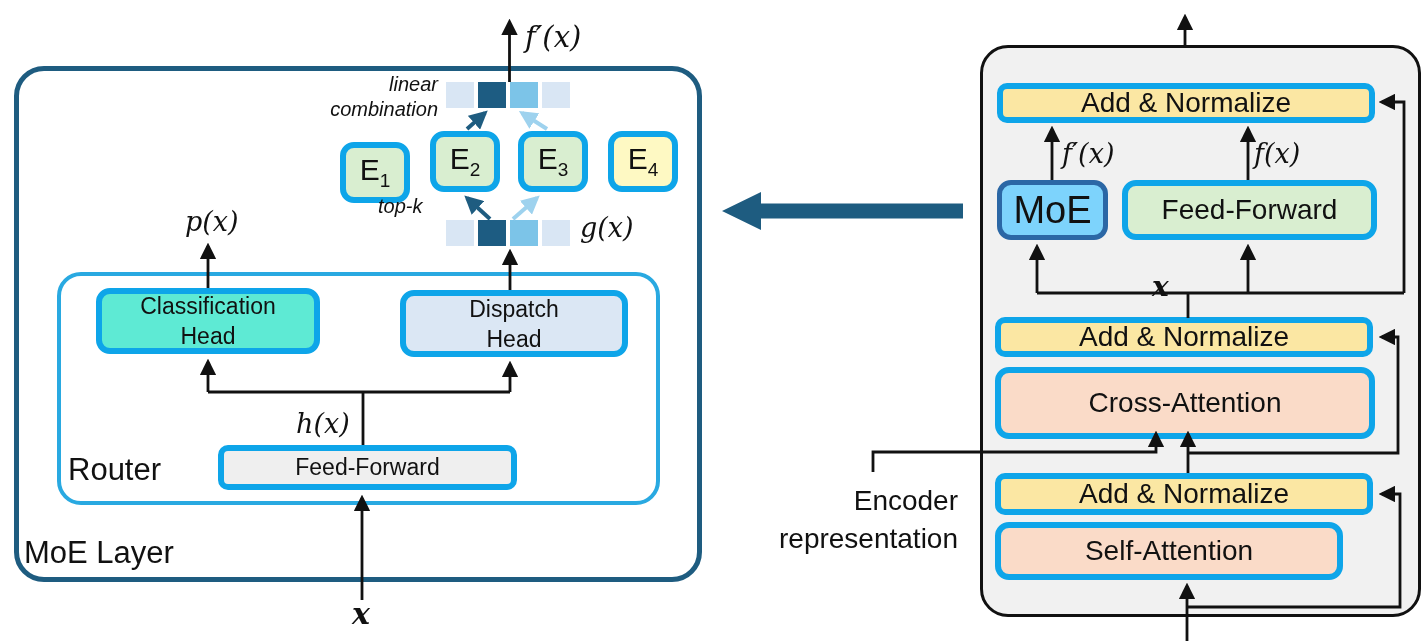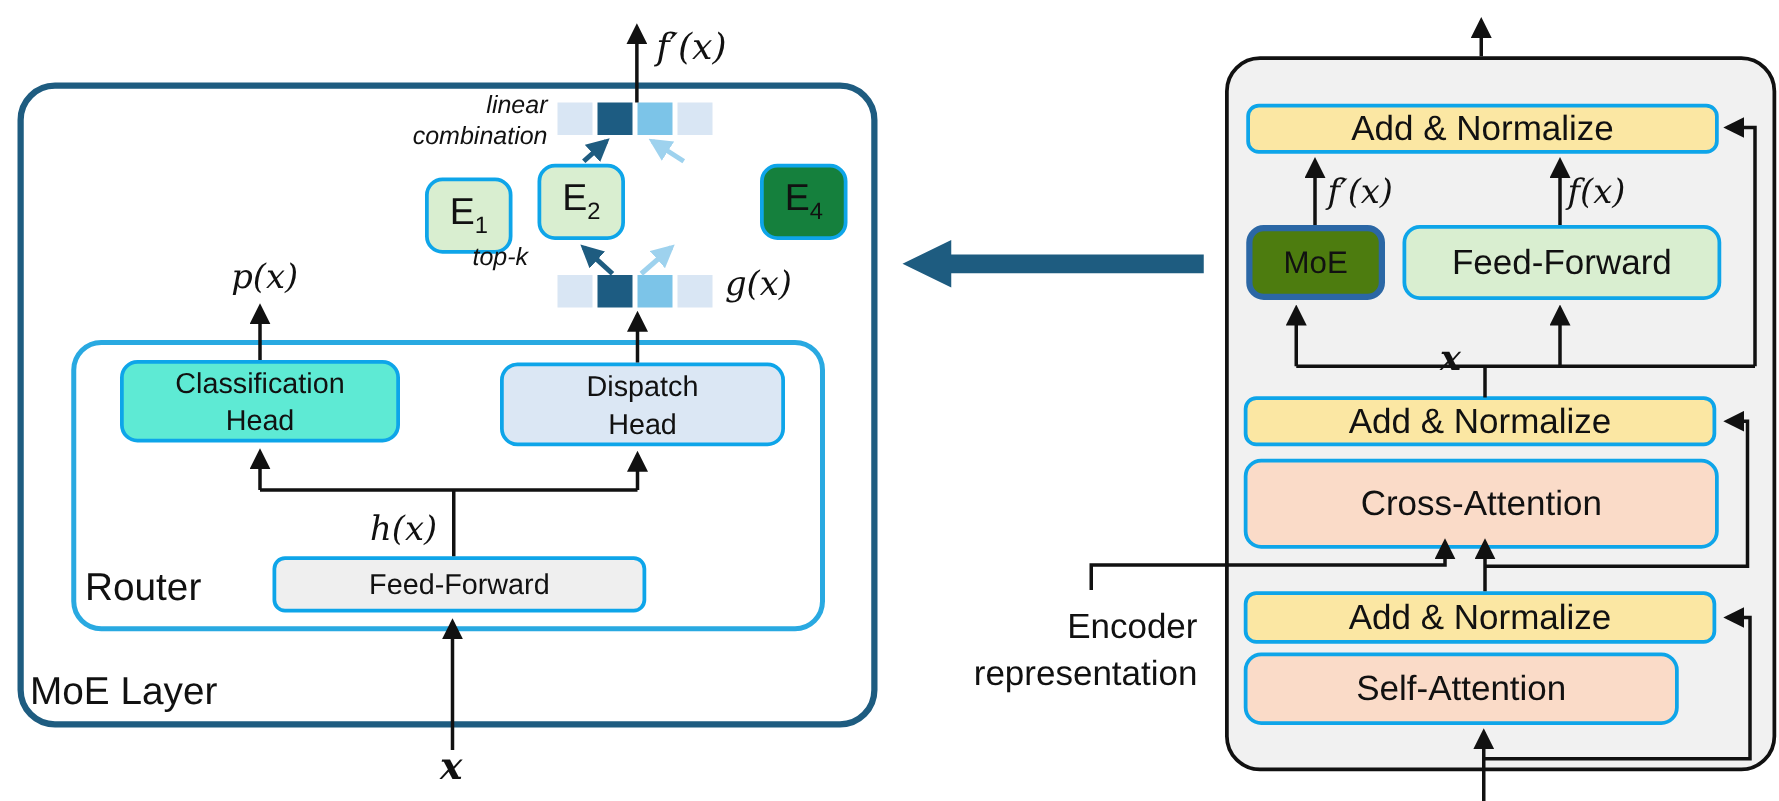--- a/index.html
+++ b/index.html
@@ -1,20 +1,20 @@
 <!DOCTYPE html>
 <html><head>
 <meta charset="utf-8">
 <style>
   html,body{margin:0;padding:0;background:#fff;}
   .canvas{position:relative;width:1423px;height:641px;background:#ffffff;overflow:hidden;
           font-family:"Liberation Sans", sans-serif;color:#111;}
   .abs{position:absolute;box-sizing:border-box;}
   .box{display:flex;align-items:center;justify-content:center;text-align:center;
-       border:3px solid #0ea5e9;border-radius:12px;white-space:pre-line;}
+       border:6px solid #0ea5e9;border-radius:12px;white-space:pre-line;}
   .outline{background:transparent;}
   .math{font-family:"DejaVu Serif", serif;font-style:italic;font-weight:500;}
   .ital{font-style:italic;}
   .sub{font-size:19px;vertical-align:-7px;}
   svg.overlay{position:absolute;left:0;top:0;pointer-events:none;}
   .lbl{white-space:pre-line;}
 </style>
 </head>
 <body>
 
@@ -35,21 +35,24 @@
 Head</div>
 
   <div class="abs box" style="left: 218px; top: 445px; width: 299px; height: 45px; font-size: 23px; border-radius: 10px; background-color: rgb(239, 239, 239);">Feed-Forward</div>
 
   <div class="abs box" style="left: 340px; top: 142px; width: 70px; height: 61px; font-size: 30px; border-radius: 14px; background-color: rgb(217, 238, 208);">
     <span><span>E</span><span class="sub">1</span></span>
   </div>
   <div class="abs box" style="left: 430px; top: 131px; width: 70px; height: 61px; font-size: 30px; border-radius: 14px; background-color: rgb(217, 238, 208);">
     <span><span>E</span><span class="sub">2</span></span>
   </div>
-  <div class="abs box" style="left: 608px; top: 131px; width: 70px; height: 61px; font-size: 30px; border-radius: 14px; background-color: #15803d;">
+  <div class="abs box" style="left: 518px; top: 131px; width: 70px; height: 61px; font-size: 30px; border-radius: 14px; background-color: rgb(217, 238, 208);">
+    <span><span>E</span><span class="sub">3</span></span>
+  </div>
+  <div class="abs box" style="left: 608px; top: 131px; width: 70px; height: 61px; font-size: 30px; border-radius: 14px; background-color: #fef9c3;">
     <span><span>E</span><span class="sub">4</span></span>
   </div>
 
   <div class="abs" style="left:446px;top:82px;display:flex;gap:4px;">
     <div style="width: 28px; height: 26px; background-color: rgb(217, 230, 244);"></div>
     <div style="width: 28px; height: 26px; background-color: rgb(29, 92, 130);"></div>
     <div style="width: 28px; height: 26px; background-color: rgb(124, 196, 232);"></div>
     <div style="width: 28px; height: 26px; background-color: rgb(217, 230, 244);"></div>
   </div>
   <div class="abs" style="left:446px;top:220px;display:flex;gap:4px;">
@@ -65,21 +68,21 @@
   <div class="abs math" style="left:525px;top:20px;font-size:29px;">f′(x)</div>
   <div class="abs math" style="left:580px;top:212px;font-size:27px;">g(x)</div>
   <div class="abs math" style="left:185px;top:206px;font-size:27px;">p(x)</div>
   <div class="abs math" style="left:296px;top:408px;font-size:27px;">h(x)</div>
   <div class="abs math" style="left:352px;top:596px;font-size:30px;font-weight:bold;">x</div>
 
   <div class="abs" style="left: 980px; top: 45px; width: 441px; height: 572px; border: 3px solid rgb(17, 17, 17); border-radius: 28px; background-color: rgb(241, 241, 241);"></div>
 
   <div class="abs box" style="left: 997px; top: 83px; width: 378px; height: 40px; font-size: 28px; border-radius: 10px; background-color: rgb(251, 231, 163);">Add &amp; Normalize</div>
 
-  <div class="abs box" style="left: 997px; top: 180px; width: 111px; height: 60px; font-size: 25px; border-width: 5px; border-radius: 14px; background: #4d7c0f; border-color: rgb(43, 103, 165);">MoE</div>
+  <div class="abs box" style="left: 997px; top: 180px; width: 111px; height: 60px; font-size: 38px; border-width: 5px; border-radius: 14px; background: #7dd3fc; border-color: rgb(43, 103, 165);">MoE</div>
 
   <div class="abs box" style="left: 1122px; top: 180px; width: 255px; height: 60px; font-size: 28px; border-radius: 14px; background-color: rgb(217, 238, 208);">Feed-Forward</div>
 
   <div class="abs box" style="left: 995px; top: 317px; width: 378px; height: 40px; font-size: 28px; border-radius: 10px; background-color: rgb(251, 231, 163);">Add &amp; Normalize</div>
 
   <div class="abs box" style="left: 995px; top: 367px; width: 380px; height: 72px; font-size: 28px; border-radius: 14px; background-color: rgb(250, 219, 200);">Cross-Attention</div>
 
   <div class="abs box" style="left: 995px; top: 473px; width: 378px; height: 42px; font-size: 28px; border-radius: 10px; background-color: rgb(251, 231, 163);">Add &amp; Normalize</div>
 
   <div class="abs box" style="left: 995px; top: 522px; width: 348px; height: 58px; font-size: 28px; border-radius: 14px; background-color: rgb(250, 219, 200);">Self-Attention</div>

